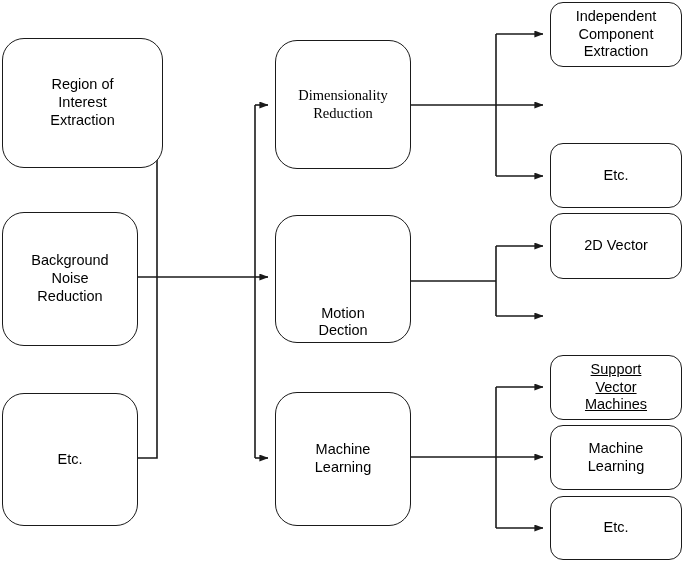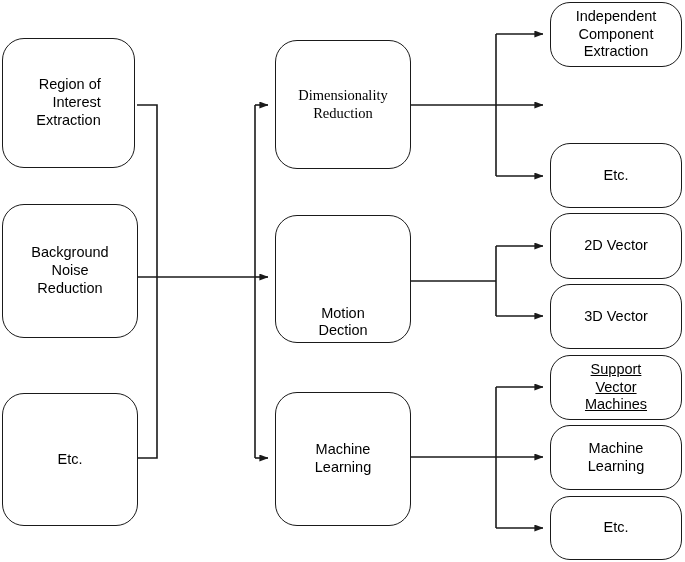--- a/index.html
+++ b/index.html
@@ -38,21 +38,21 @@
     color: #000000;
     line-height: 1.22;
     padding: 2px 6px;
     white-space: pre-line;
   }
   .col-left, .col-mid {
     border-radius: 22px;
     font-size: 14.5px;
   }
   .col-right {
-    border-radius: 20px;
+    border-radius: 13px;
     font-size: 14.5px;
   }
   .node-label {
     display: block;
     white-space: pre-line;
   }
 </style>
 </head>
 <body>
 
@@ -88,27 +88,27 @@
       <path d="M496,316 L543,316" marker-end="url(#arrowhead)"></path>
 
       <path d="M410,457 L496,457"></path>
       <path d="M496,387 L496,528"></path>
       <path d="M496,387 L543,387" marker-end="url(#arrowhead)"></path>
       <path d="M496,457 L543,457" marker-end="url(#arrowhead)"></path>
       <path d="M496,528 L543,528" marker-end="url(#arrowhead)"></path>
     </g>
   </svg>
 
-  <div class="node-box col-left" style="left:2px; top:38px; width:133px; height:130px;text-align:right;">
+  <div class="node-box col-left" style="left:2px; top:38px; width:161px; height:130px;">
     <span class="node-label">Region of
 Interest
 Extraction</span>
   </div>
 
-  <div class="node-box col-left" style="left:2px; top:204px; width:136px; height:134px;">
+  <div class="node-box col-left" style="left:2px; top:212px; width:136px; height:134px;">
     <span class="node-label">Background
 Noise
 Reduction</span>
   </div>
 
   <div class="node-box col-left" style="left:2px; top:393px; width:136px; height:133px;">
     <span class="node-label">Etc.</span>
   </div>
 
   <div class="node-box col-mid" style="left:275px; top:40px; width:136px; height:129px;font-family:Liberation Serif, serif;">
@@ -134,23 +134,20 @@
 
 
   <div class="node-box col-right" style="left:550px; top:143px; width:132px; height:65px;">
     <span class="node-label">Etc.</span>
   </div>
 
   <div class="node-box col-right" style="left:550px; top:213px; width:132px; height:66px;">
     <span class="node-label">2D Vector</span>
   </div>
 
-  <div class="node-box col-right" style="left:550px; top:284px; width:132px; height:65px;">
-    <span class="node-label">3D Vector</span>
-  </div>
 
   <div class="node-box col-right" style="left:550px; top:355px; width:132px; height:65px;text-decoration:underline;">
     <span class="node-label">Support
 Vector
 Machines</span>
   </div>
 
   <div class="node-box col-right" style="left:550px; top:425px; width:132px; height:65px;">
     <span class="node-label">Machine
 Learning</span>

